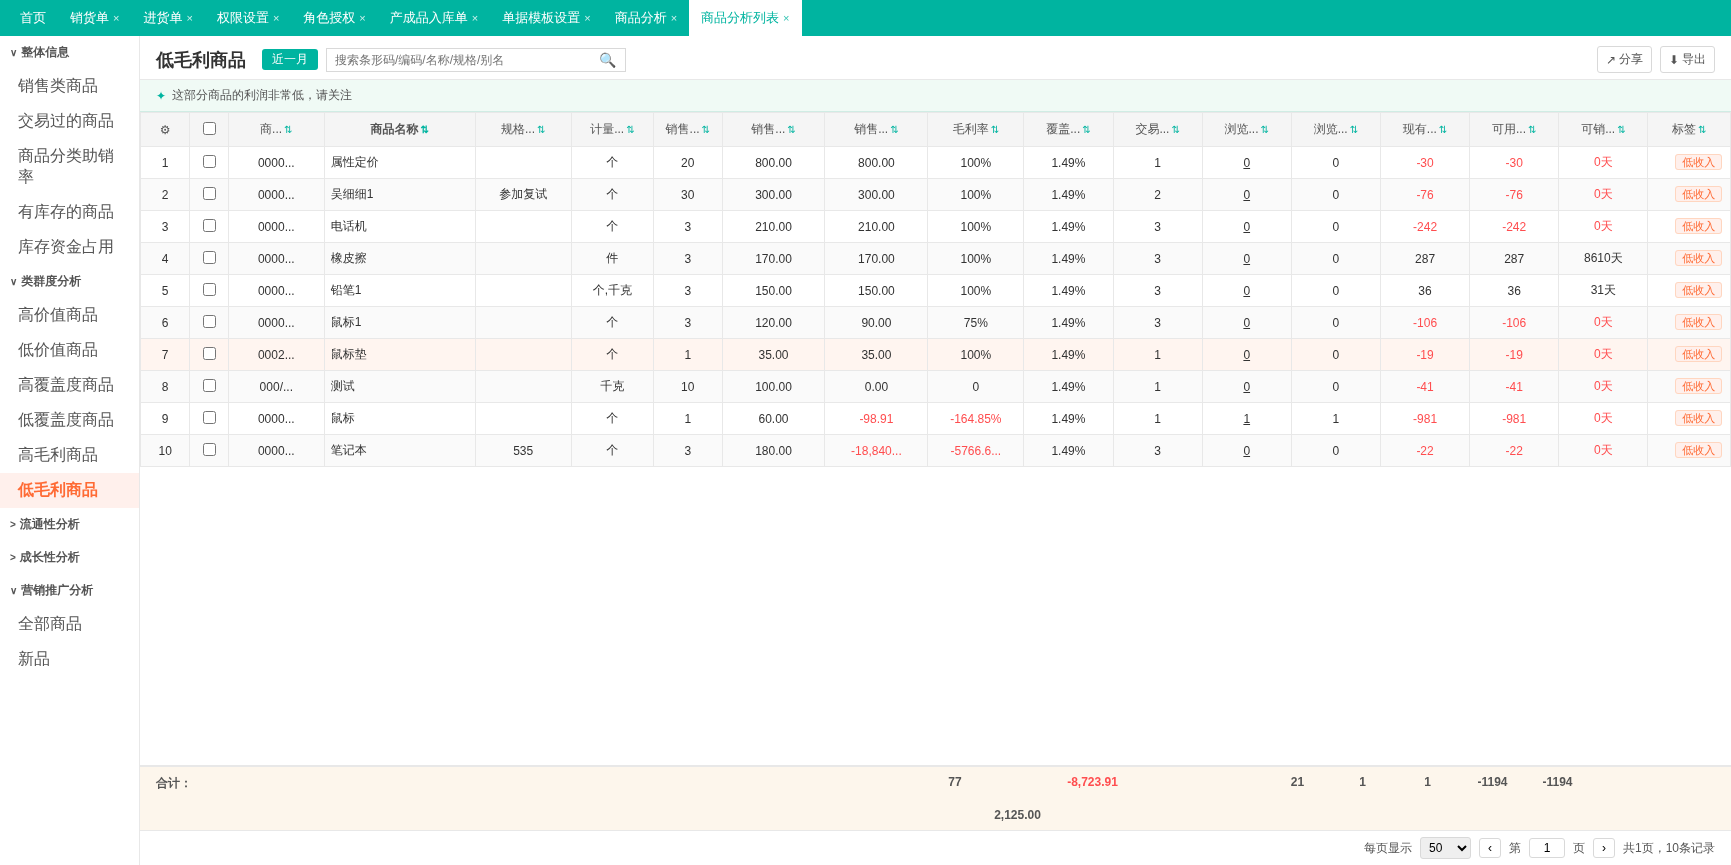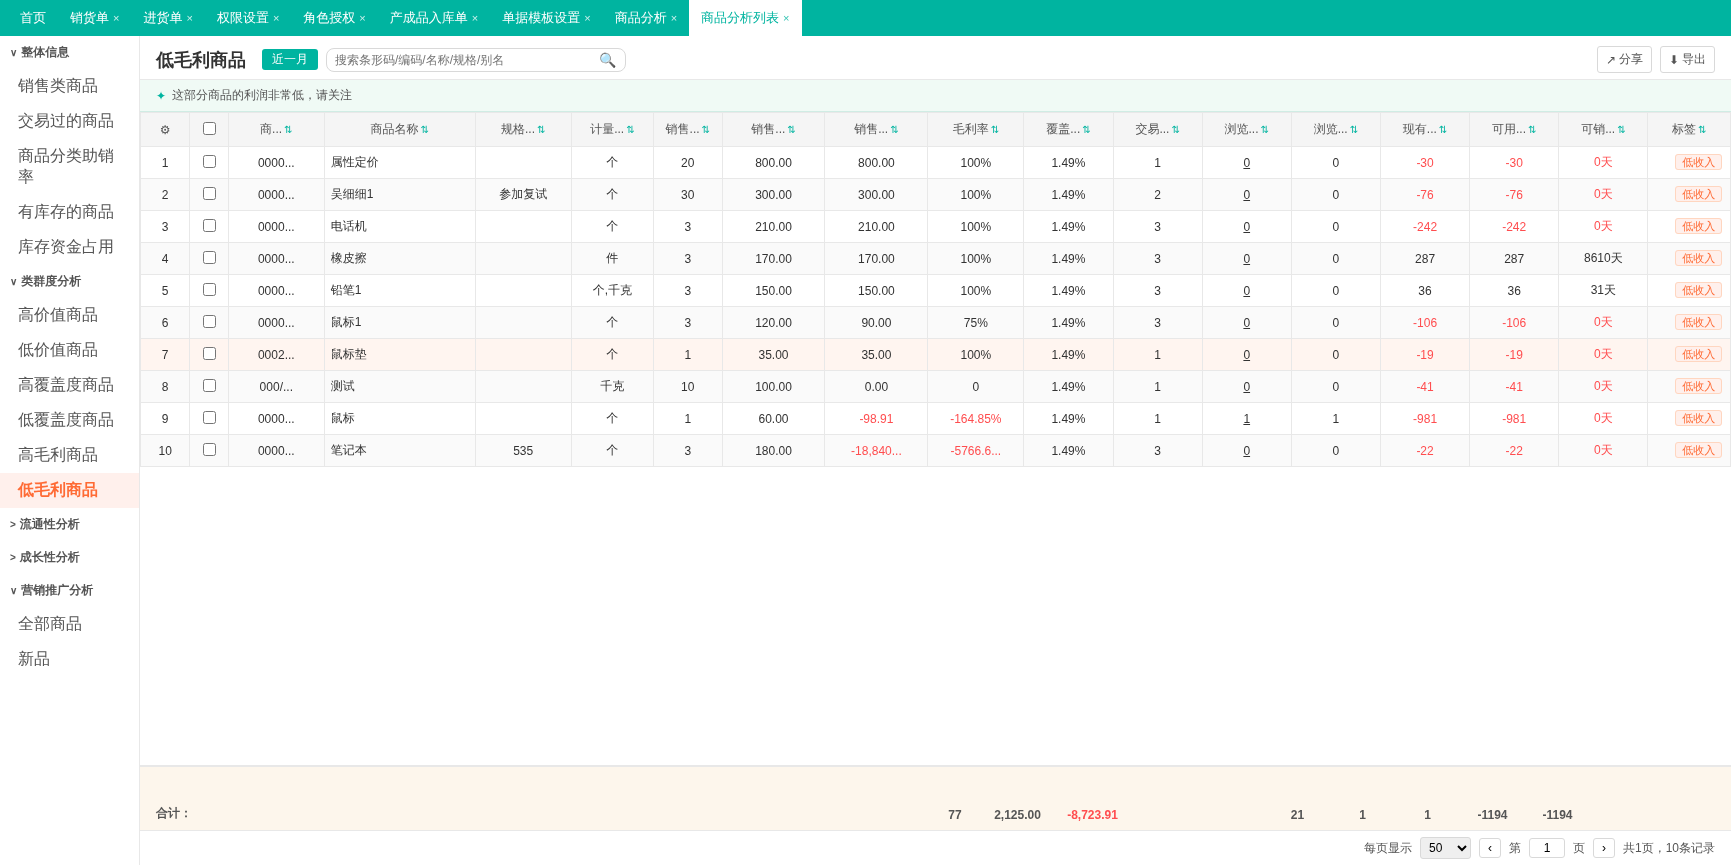--- a/index.html
+++ b/index.html
@@ -43,21 +43,21 @@
       display: flex; align-items: center; padding: 10px 16px 6px 16px;
       background: #fff; border-bottom: 1px solid #e8e8e8; gap: 8px;
     }
     .page-title { font-size: 18px; font-weight: bold; color: #333; margin-right: 8px; }
     .tag-btn {
       background: #00b4a0; color: #fff; border: none; border-radius: 3px;
       padding: 2px 10px; font-size: 12px; cursor: pointer;
     }
     .search-box {
       display: flex; align-items: center; border: 1px solid #d9d9d9;
-      border-radius: 8px; padding: 3px 8px; flex: 1; max-width: 300px; background: #fff;
+      border-radius: 0; padding: 3px 8px; flex: 1; max-width: 300px; background: #fff;
     }
     .search-box input {
       border: none; outline: none; font-size: 12px; flex: 1; background: transparent;
     }
     .search-icon { color: #aaa; font-size: 14px; cursor: pointer; }
     .spacer { flex: 1; }
     .action-btns { display: flex; gap: 8px; }
     .action-btn {
       display: flex; align-items: center; gap: 3px; cursor: pointer;
       color: #555; font-size: 12px; padding: 4px 8px; border: 1px solid #d9d9d9;
@@ -97,21 +97,21 @@
     .red-text { color: #ff4d4f; text-align: center; }
     .tag-label {
       background: #fff0ec; color: #ff6b35; border: 1px solid #ffd6c0;
       border-radius: 3px; padding: 1px 6px; font-size: 11px; margin-left: 19px;
     }
     .underline-link { text-decoration: underline; cursor: pointer; }
 
     
     .footer-totals {
       background: #fdf6ec; border-top: 2px solid #e8e8e8;
-      display: flex; align-items: flex-end; padding: 8px 16px;
+      display: flex; align-items: flex-start; padding: 8px 16px;
       font-size: 12px; font-weight: bold; color: #555; min-height: 36px;
     }
 
     
     .pagination-bar {
       background: #fff; border-top: 1px solid #e8e8e8;
       display: flex; align-items: center; justify-content: flex-end;
       padding: 6px 16px; gap: 8px; font-size: 12px; color: #555;
     }
     .page-size-select {
@@ -194,21 +194,21 @@
       <span>这部分商品的利润非常低，请关注</span>
     </div>
 
     <div class="table-container">
       <table>
         <thead id="table-head">
             <tr>
               <th style="width: 36px;"><span>⚙</span></th>
               <th style="width: 28px;"><input type="checkbox" style=""></th>
               <th style="width: 70px;"><span>商...</span><span class="sort-icon">⇅</span></th>
-              <th style="width: 110px;"><span>商品名称</span><span class="sort-icon">⇅</span></th>
+              <th style="width: 110px; font-weight: bold;"><span>商品名称</span><span class="sort-icon">⇅</span></th>
               <th style="width: 70px;"><span>规格...</span><span class="sort-icon">⇅</span></th>
               <th style="width: 60px;"><span>计量...</span><span class="sort-icon">⇅</span></th>
               <th style="width: 50px;"><span>销售...</span><span class="sort-icon">⇅</span></th>
               <th style="width: 75px;"><span>销售...</span><span class="sort-icon">⇅</span></th>
               <th style="width: 75px;"><span>销售...</span><span class="sort-icon">⇅</span></th>
               <th style="width: 70px;"><span>毛利率</span><span class="sort-icon">⇅</span></th>
               <th style="width: 65px;"><span>覆盖...</span><span class="sort-icon">⇅</span></th>
               <th style="width: 65px;"><span>交易...</span><span class="sort-icon">⇅</span></th>
               <th style="width: 65px;"><span>浏览...</span><span class="sort-icon">⇅</span></th>
               <th style="width: 65px;"><span>浏览...</span><span class="sort-icon">⇅</span></th>

